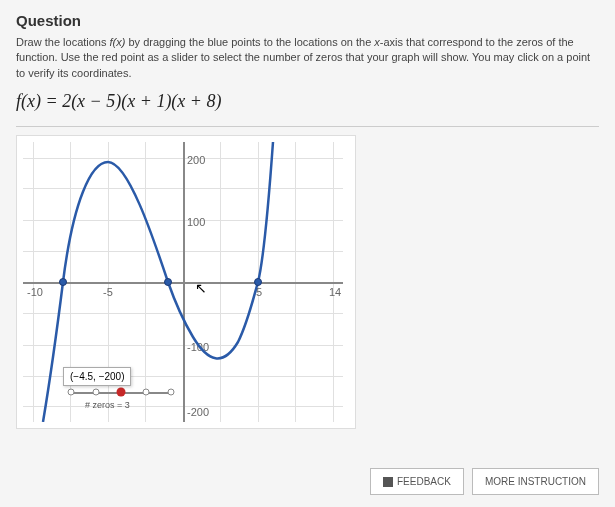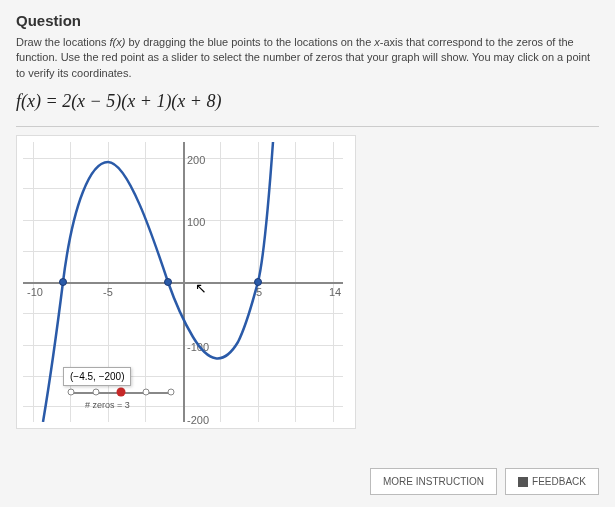--- a/index.html
+++ b/index.html
@@ -65,21 +65,21 @@
       <div class="axis" style="left:0;top:140px;width:100%;height:1.5px"></div>
       <div class="axis" style="top:0;left:160px;height:100%;width:1.5px"></div>
 
       <span class="axis-label" style="left:4px;top:144px">-10</span>
       <span class="axis-label" style="left:80px;top:144px">-5</span>
       <span class="axis-label" style="left:233px;top:144px">5</span>
       <span class="axis-label" style="left:306px;top:144px">14</span>
       <span class="axis-label" style="left:164px;top:12px">200</span>
       <span class="axis-label" style="left:164px;top:74px">100</span>
       <span class="axis-label" style="left:164px;top:199px">-100</span>
-      <span class="axis-label" style="left:164px;top:272px">-200</span>
+      <span class="axis-label" style="left:164px;top:264px">-200</span>
 
       <svg class="curve" width="320" height="280" viewBox="0 0 320 280">
         <path d="M 20 280 Q 30 220 40 140 C 50 60 68 20 85 20 C 105 20 130 95 145 140 C 152 160 158 175 170 195 C 185 220 200 225 215 200 C 225 180 232 150 235 140 C 240 120 245 70 250 0" stroke="#2a5aa8" stroke-width="2.5" fill="none"></path>
       </svg>
 
       <div class="point blue-pt" style="left:40px;top:140px"></div>
       <div class="point blue-pt" style="left:145px;top:140px"></div>
       <div class="point blue-pt" style="left:235px;top:140px"></div>
 
       <span class="cursor" style="left:172px;top:138px">↖</span>
@@ -90,16 +90,16 @@
       <div class="slider-dot" style="left:48px;top:250px"></div>
       <div class="slider-dot" style="left:73px;top:250px"></div>
       <div class="slider-dot" style="left:123px;top:250px"></div>
       <div class="slider-dot" style="left:148px;top:250px"></div>
       <div class="slider-red" style="left:98px;top:250px"></div>
       <span class="zeros-label" style="left:62px;top:258px"># zeros = 3</span>
     </div>
   </div>
 
   <div class="footer">
+    <button class="btn"><span class="fb-icon"></span><span>FEEDBACK</span></button>
     <button class="btn">MORE INSTRUCTION</button>
-    <button class="btn"><span class="fb-icon"></span><span>FEEDBACK</span></button>
   </div>
 </div>
 
 </body></html>

